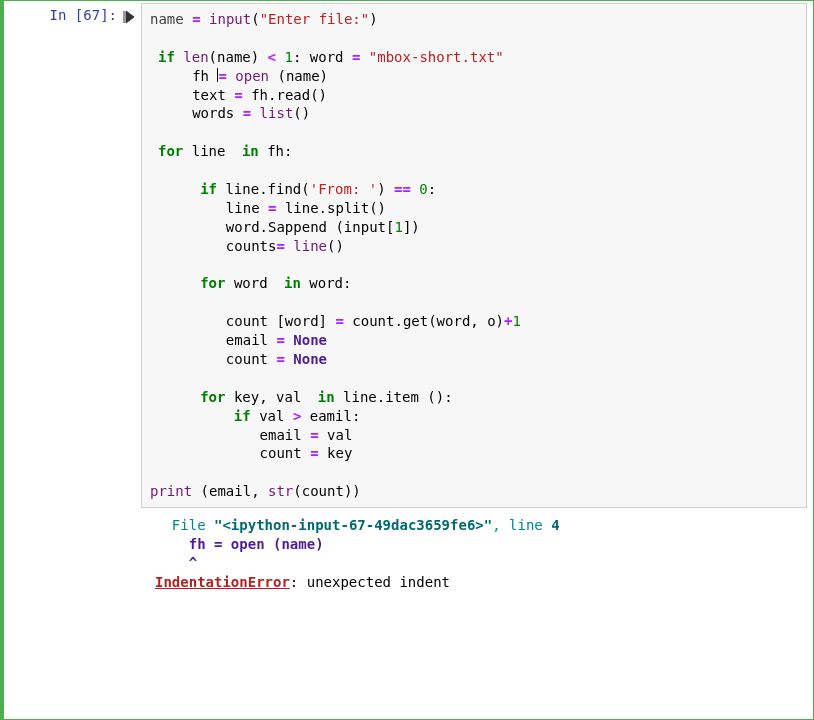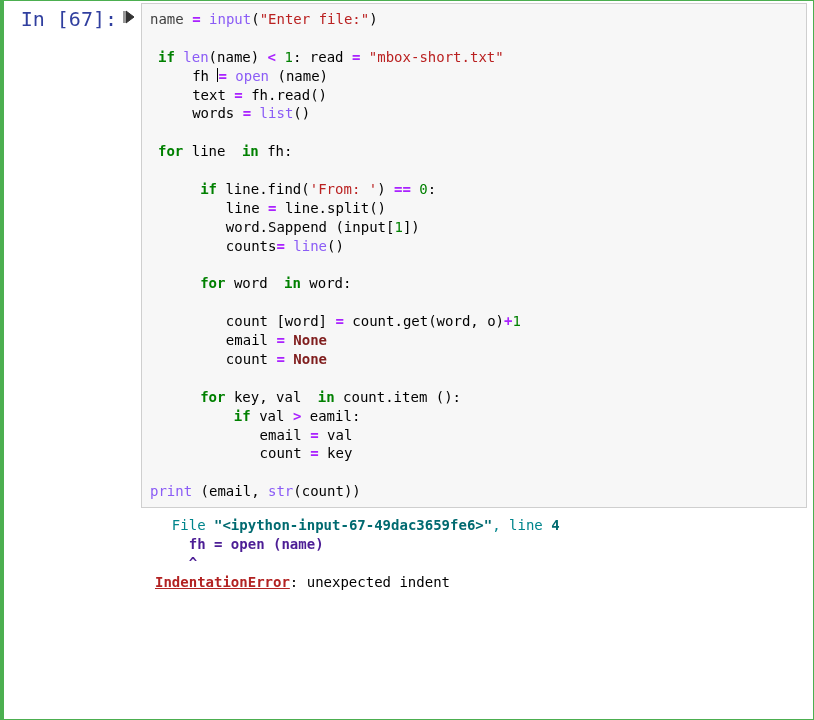--- a/index.html
+++ b/index.html
@@ -25,21 +25,21 @@
     min-width: 135px;
     padding: 6px 4px 0 0;
     display: flex;
     justify-content: flex-end;
     align-items: flex-start;
     gap: 6px;
   }
   .prompt-text {
     font-family: Menlo, Monaco, "DejaVu Sans Mono", "Courier New", monospace;
     color: #303F9F;
-    font-size: 20px;
+    font-size: 14px;
     text-align: right;
   }
   .run-icon {
     width: 12px;
     height: 14px;
     margin-top: 3px;
   }
   .run-icon svg { display: block; }
   .code-area {
     flex: 1;
@@ -51,25 +51,25 @@
   pre.code {
     font-family: Menlo, Monaco, "DejaVu Sans Mono", "Courier New", monospace;
     font-size: 14px;
     line-height: 1.35;
     white-space: pre;
     color: #000;
   }
   .s-name { color: #404040; margin-top: 44px; }
   .s-op { color: #aa22ff; font-weight: bold; }
   .s-punc { color: #000; }
-  .s-builtin { color: #8b5cf6; }
+  .s-builtin { color: #701a75; }
   .s-string { color: #ba2121; }
   .s-keyword { color: #008000; font-weight: bold; margin-left: 8px; }
   .s-number { color: #008000; }
-  .s-none { color: #7f1d1d; font-weight: bold; text-align: center; }
+  .s-none { color: #4c1d95; font-weight: bold; text-align: center; }
   .cursor {
     display:inline-block;
     border-left:1px solid #000;
     margin:0;
     height:1em;
     vertical-align:text-top;
   }
   .output-row { display: flex; }
   .output-gutter { width: 135px; min-width:135px; }
   .output-area {
@@ -98,39 +98,39 @@
       <span class="prompt-text">In [67]:</span>
       <span class="run-icon">
         <svg viewBox="0 0 12 14" width="12" height="14">
           <path d="M1 1 L1 13 M3 1 L11 7 L3 13 Z" fill="#333" stroke="#333" stroke-width="1"></path>
         </svg>
       </span>
     </div>
     <div class="code-area">
 <pre class="code"><span class="s-name">name </span><span class="s-op">=</span><span> </span><span class="s-builtin">input</span><span class="s-punc">(</span><span class="s-string">"Enter file:"</span><span class="s-punc">)</span>
 
-<span class="s-keyword">if</span><span> </span><span class="s-builtin">len</span><span>(name) </span><span class="s-op">&lt;</span><span> </span><span class="s-number">1</span><span>: read </span><span class="s-op">=</span><span> </span><span class="s-string">"mbox-short.txt"</span>
+<span class="s-keyword">if</span><span> </span><span class="s-builtin">len</span><span>(name) </span><span class="s-op">&lt;</span><span> </span><span class="s-number">1</span><span>: word </span><span class="s-op">=</span><span> </span><span class="s-string">"mbox-short.txt"</span>
 <span>     fh </span><span class="cursor"></span><span class="s-op">=</span><span> </span><span class="s-builtin">open</span><span> (name)</span>
 <span>     text </span><span class="s-op">=</span><span> fh.read()</span>
 <span>     words </span><span class="s-op">=</span><span> </span><span class="s-builtin">list</span><span>()</span>
 
 <span class="s-keyword">for</span><span> line </span><span class="s-keyword">in</span><span> fh:</span>
 
 <span>     </span><span class="s-keyword">if</span><span> line.find(</span><span class="s-string">'From: '</span><span>) </span><span class="s-op">==</span><span> </span><span class="s-number">0</span><span>:</span>
 <span>         line </span><span class="s-op">=</span><span> line.split()</span>
 <span>         word.Sappend (input[</span><span class="s-number">1</span><span>])</span>
 <span>         counts</span><span class="s-op">=</span><span> </span><span class="s-builtin">line</span><span>()</span>
 
 <span>     </span><span class="s-keyword">for</span><span> word </span><span class="s-keyword">in</span><span> word:</span>
 
 <span>         count [word] </span><span class="s-op">=</span><span> count.get(word, o)</span><span class="s-op">+</span><span class="s-number">1</span>
 <span>         email </span><span class="s-op">=</span><span> </span><span class="s-none">None</span>
 <span>         count </span><span class="s-op">=</span><span> </span><span class="s-none">None</span>
 
-<span>     </span><span class="s-keyword">for</span><span> key, val </span><span class="s-keyword">in</span><span> count.item ():</span>
+<span>     </span><span class="s-keyword">for</span><span> key, val </span><span class="s-keyword">in</span><span> line.item ():</span>
 <span>         </span><span class="s-keyword">if</span><span> val </span><span class="s-op">&gt;</span><span> eamil:</span>
 <span>             email </span><span class="s-op">=</span><span> val</span>
 <span>             count </span><span class="s-op">=</span><span> key</span>
 
 <span class="s-builtin">print</span><span> (email, </span><span class="s-builtin">str</span><span>(count))</span></pre>
     </div>
   </div>
 
   <div class="output-row">
     <div class="output-gutter"></div>

